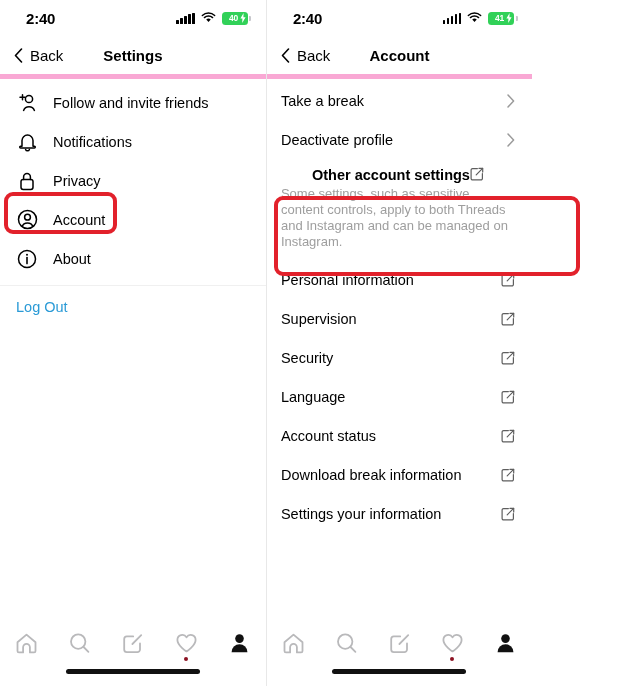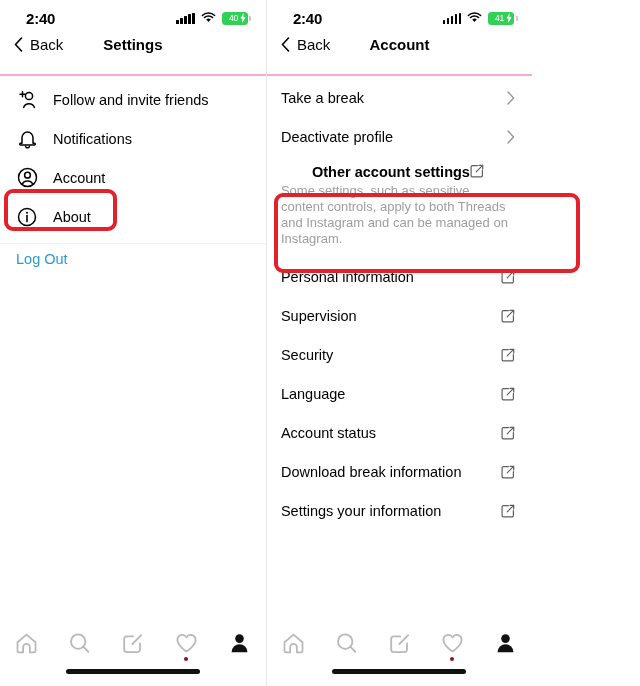--- a/index.html
+++ b/index.html
@@ -85,42 +85,42 @@
     position: absolute;
     right: -3.5px;
     top: 4px;
     width: 2px;
     height: 5px;
     background: #c7c7cc;
     border-radius: 0 1px 1px 0;
   }
   .battery-text {
     font-size: 8.5px;
-    font-weight: normal;
+    font-weight: bold;
     color: #ffffff;
     letter-spacing: -0.3px;
     line-height: 1;
     padding-right: 3px;
   }
   .bolt {
     position: absolute;
     right: 2px;
     top: 1.5px;
     width: 6px;
     height: 10px;
   }
 
   
   .navbar {
     height: 38px;
     flex: 0 0 38px;
     position: relative;
     display: flex;
-    align-items: flex-start;
-    border-bottom: 2px solid #f9a8d4;
+    align-items: center;
+    border-bottom: 5px solid #f9a8d4;
   }
   .nav-back {
     display: flex;
     align-items: center;
     gap: 7px;
     padding-left: 14px;
     cursor: pointer;
   }
   .nav-back-label {
     font-size: 15px;
@@ -165,20 +165,21 @@
   }
   .divider {
     height: 1px;
     background: #f0f0f0;
     margin: 7px 0 7px 0;
   }
   .logout {
     padding: 0 16px;
     height: 28px;
     display: flex;
+    align-items: center;
     cursor: pointer;
   }
   .logout-label {
     font-size: 14.5px;
     color: #2a9ad6;
   }
 
   
   .hl-box {
     position: absolute;
@@ -338,20 +339,29 @@
       <div class="row">
         <span class="row-icon">
           <svg width="19" height="20" viewBox="0 0 19 20">
             <path d="M4 14.2 V8.6 a5.5 5.5 0 0 1 11 0 v5.6 h1.4 a0.9 0.9 0 0 1 0 1.8 H2.6 a0.9 0.9 0 0 1 0-1.8 Z" stroke="#000" stroke-width="1.5" fill="none" stroke-linejoin="round"></path>
             <path d="M7.6 17.4 a2 2 0 0 0 3.8 0" stroke="#000" stroke-width="1.5" fill="none" stroke-linecap="round"></path>
           </svg>
         </span>
         <span class="row-label">Notifications</span>
       </div>
 
+      <div class="row">
+        <span class="row-icon">
+          <svg width="18" height="20" viewBox="0 0 18 20">
+            <rect x="3" y="8.4" width="12" height="10" rx="2.2" stroke="#000" stroke-width="1.5" fill="none"></rect>
+            <path d="M5.6 8.4 V5.9 a3.4 3.4 0 0 1 6.8 0 v2.5" stroke="#000" stroke-width="1.5" fill="none" stroke-linecap="round"></path>
+          </svg>
+        </span>
+        <span class="row-label">Privacy</span>
+      </div>
 
       <div class="row">
         <span class="row-icon">
           <svg width="21" height="21" viewBox="0 0 21 21">
             <circle cx="10.5" cy="10.5" r="9" stroke="#000" stroke-width="1.5" fill="none"></circle>
             <circle cx="10.5" cy="8.2" r="2.9" stroke="#000" stroke-width="1.5" fill="none"></circle>
             <path d="M4.9 17.8 a6 6 0 0 1 11.2 0" stroke="#000" stroke-width="1.5" fill="none"></path>
           </svg>
         </span>
         <span class="row-label">Account</span>

